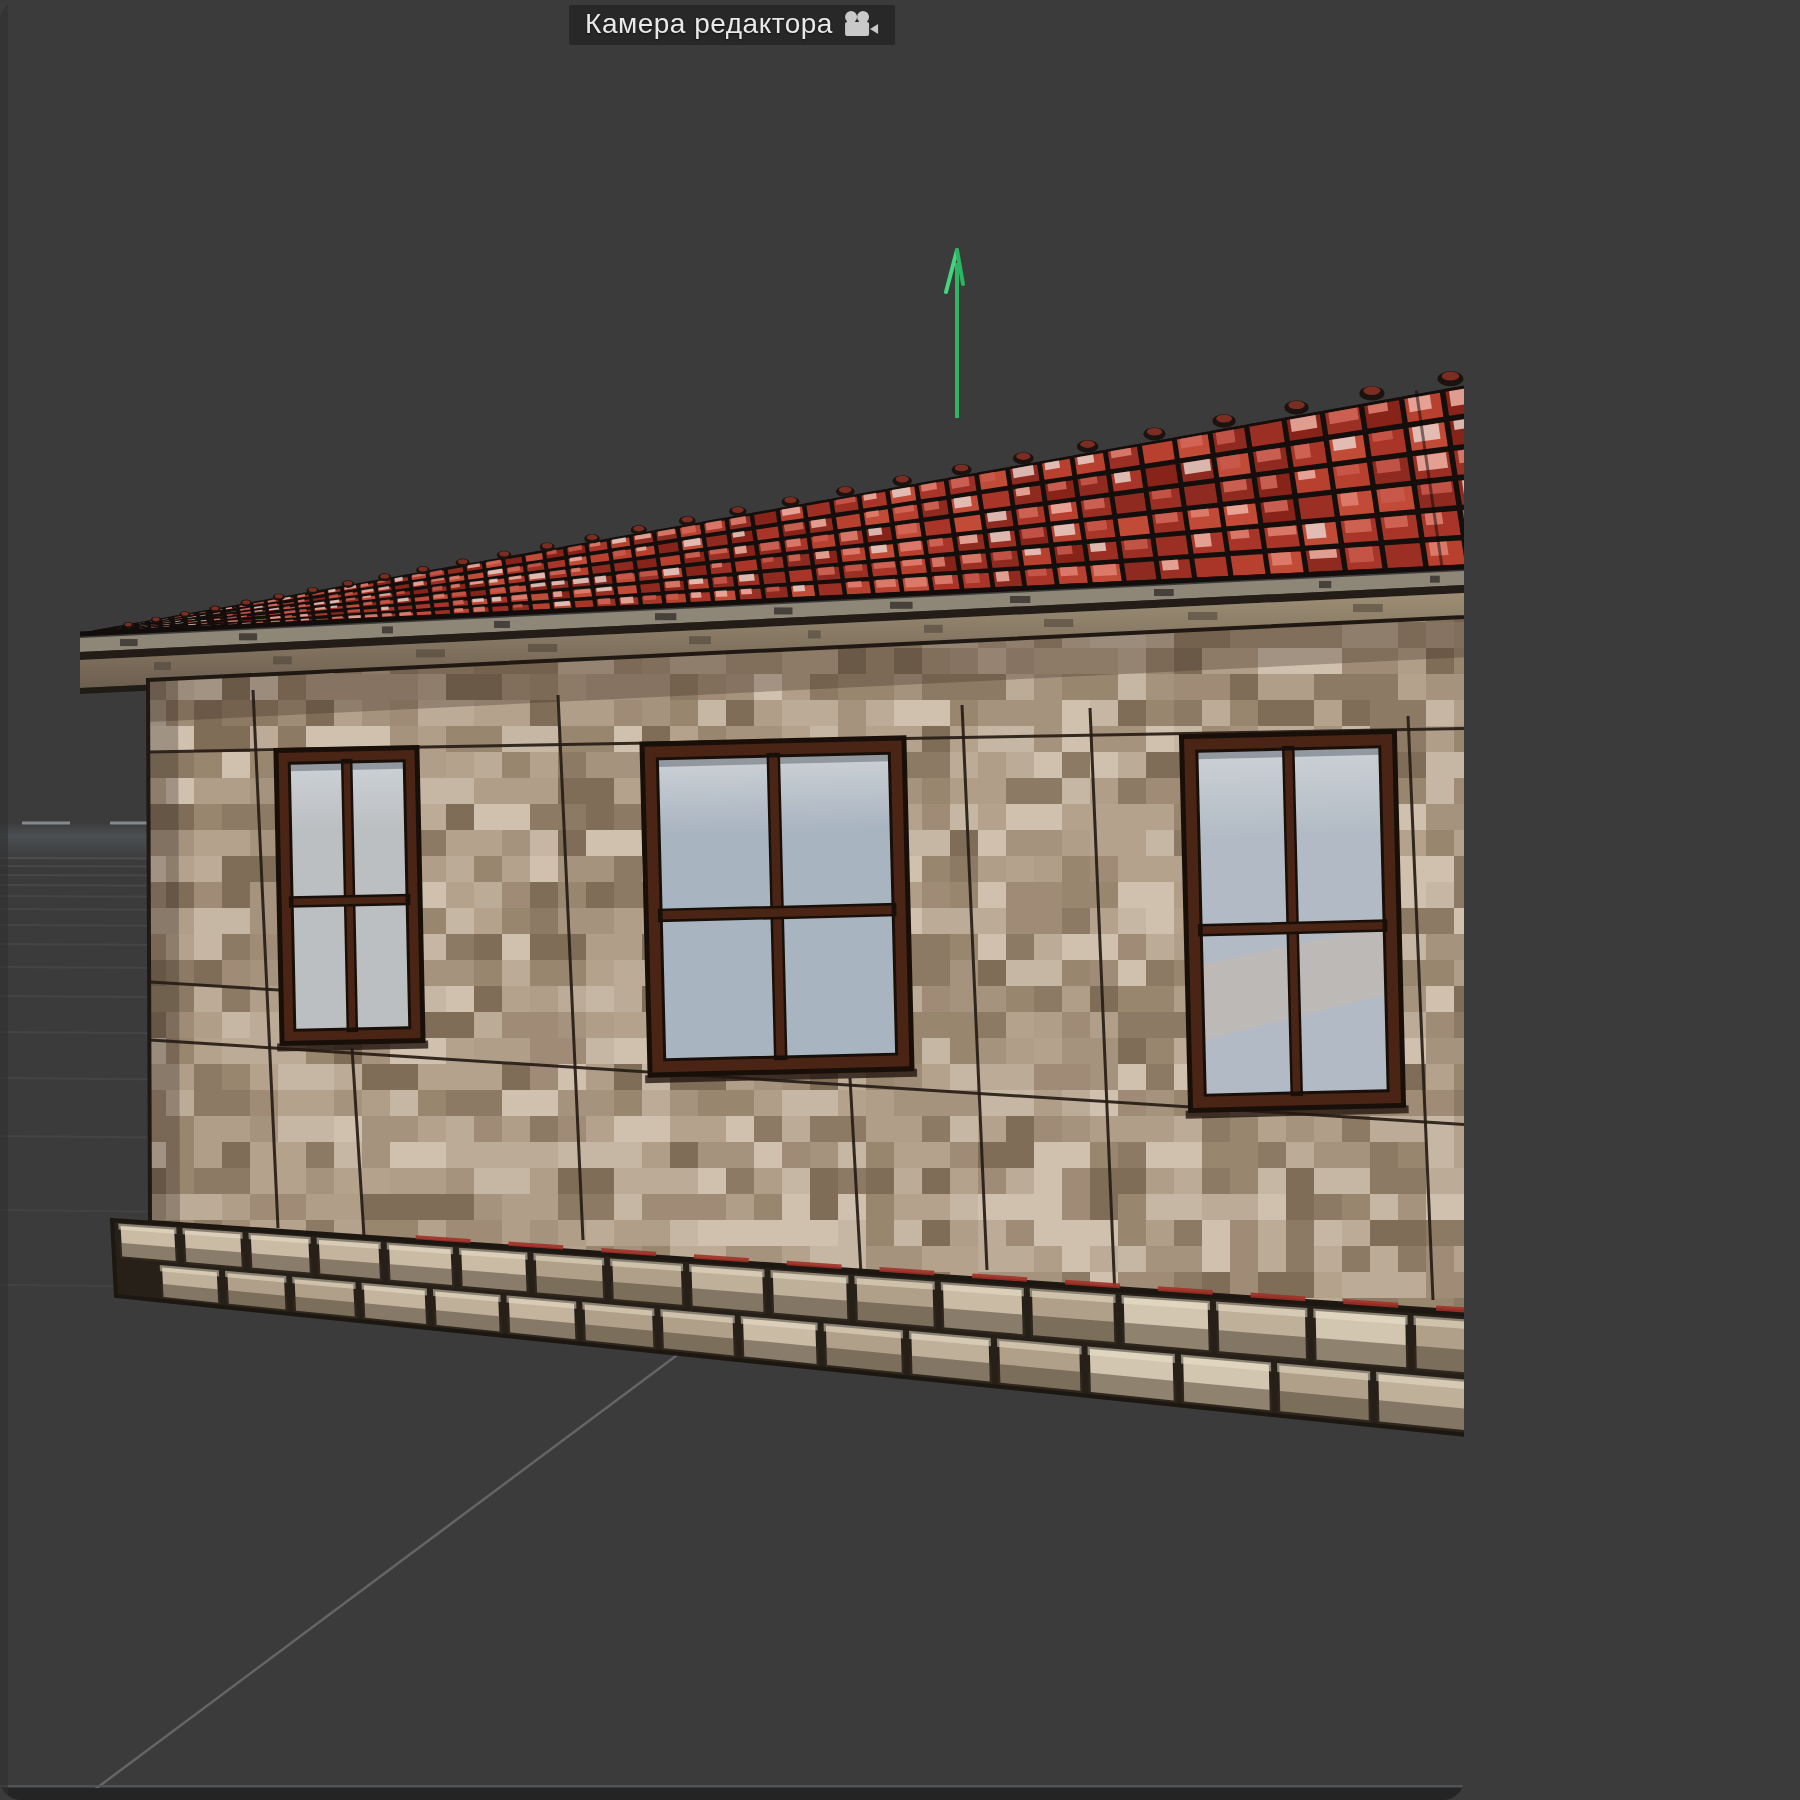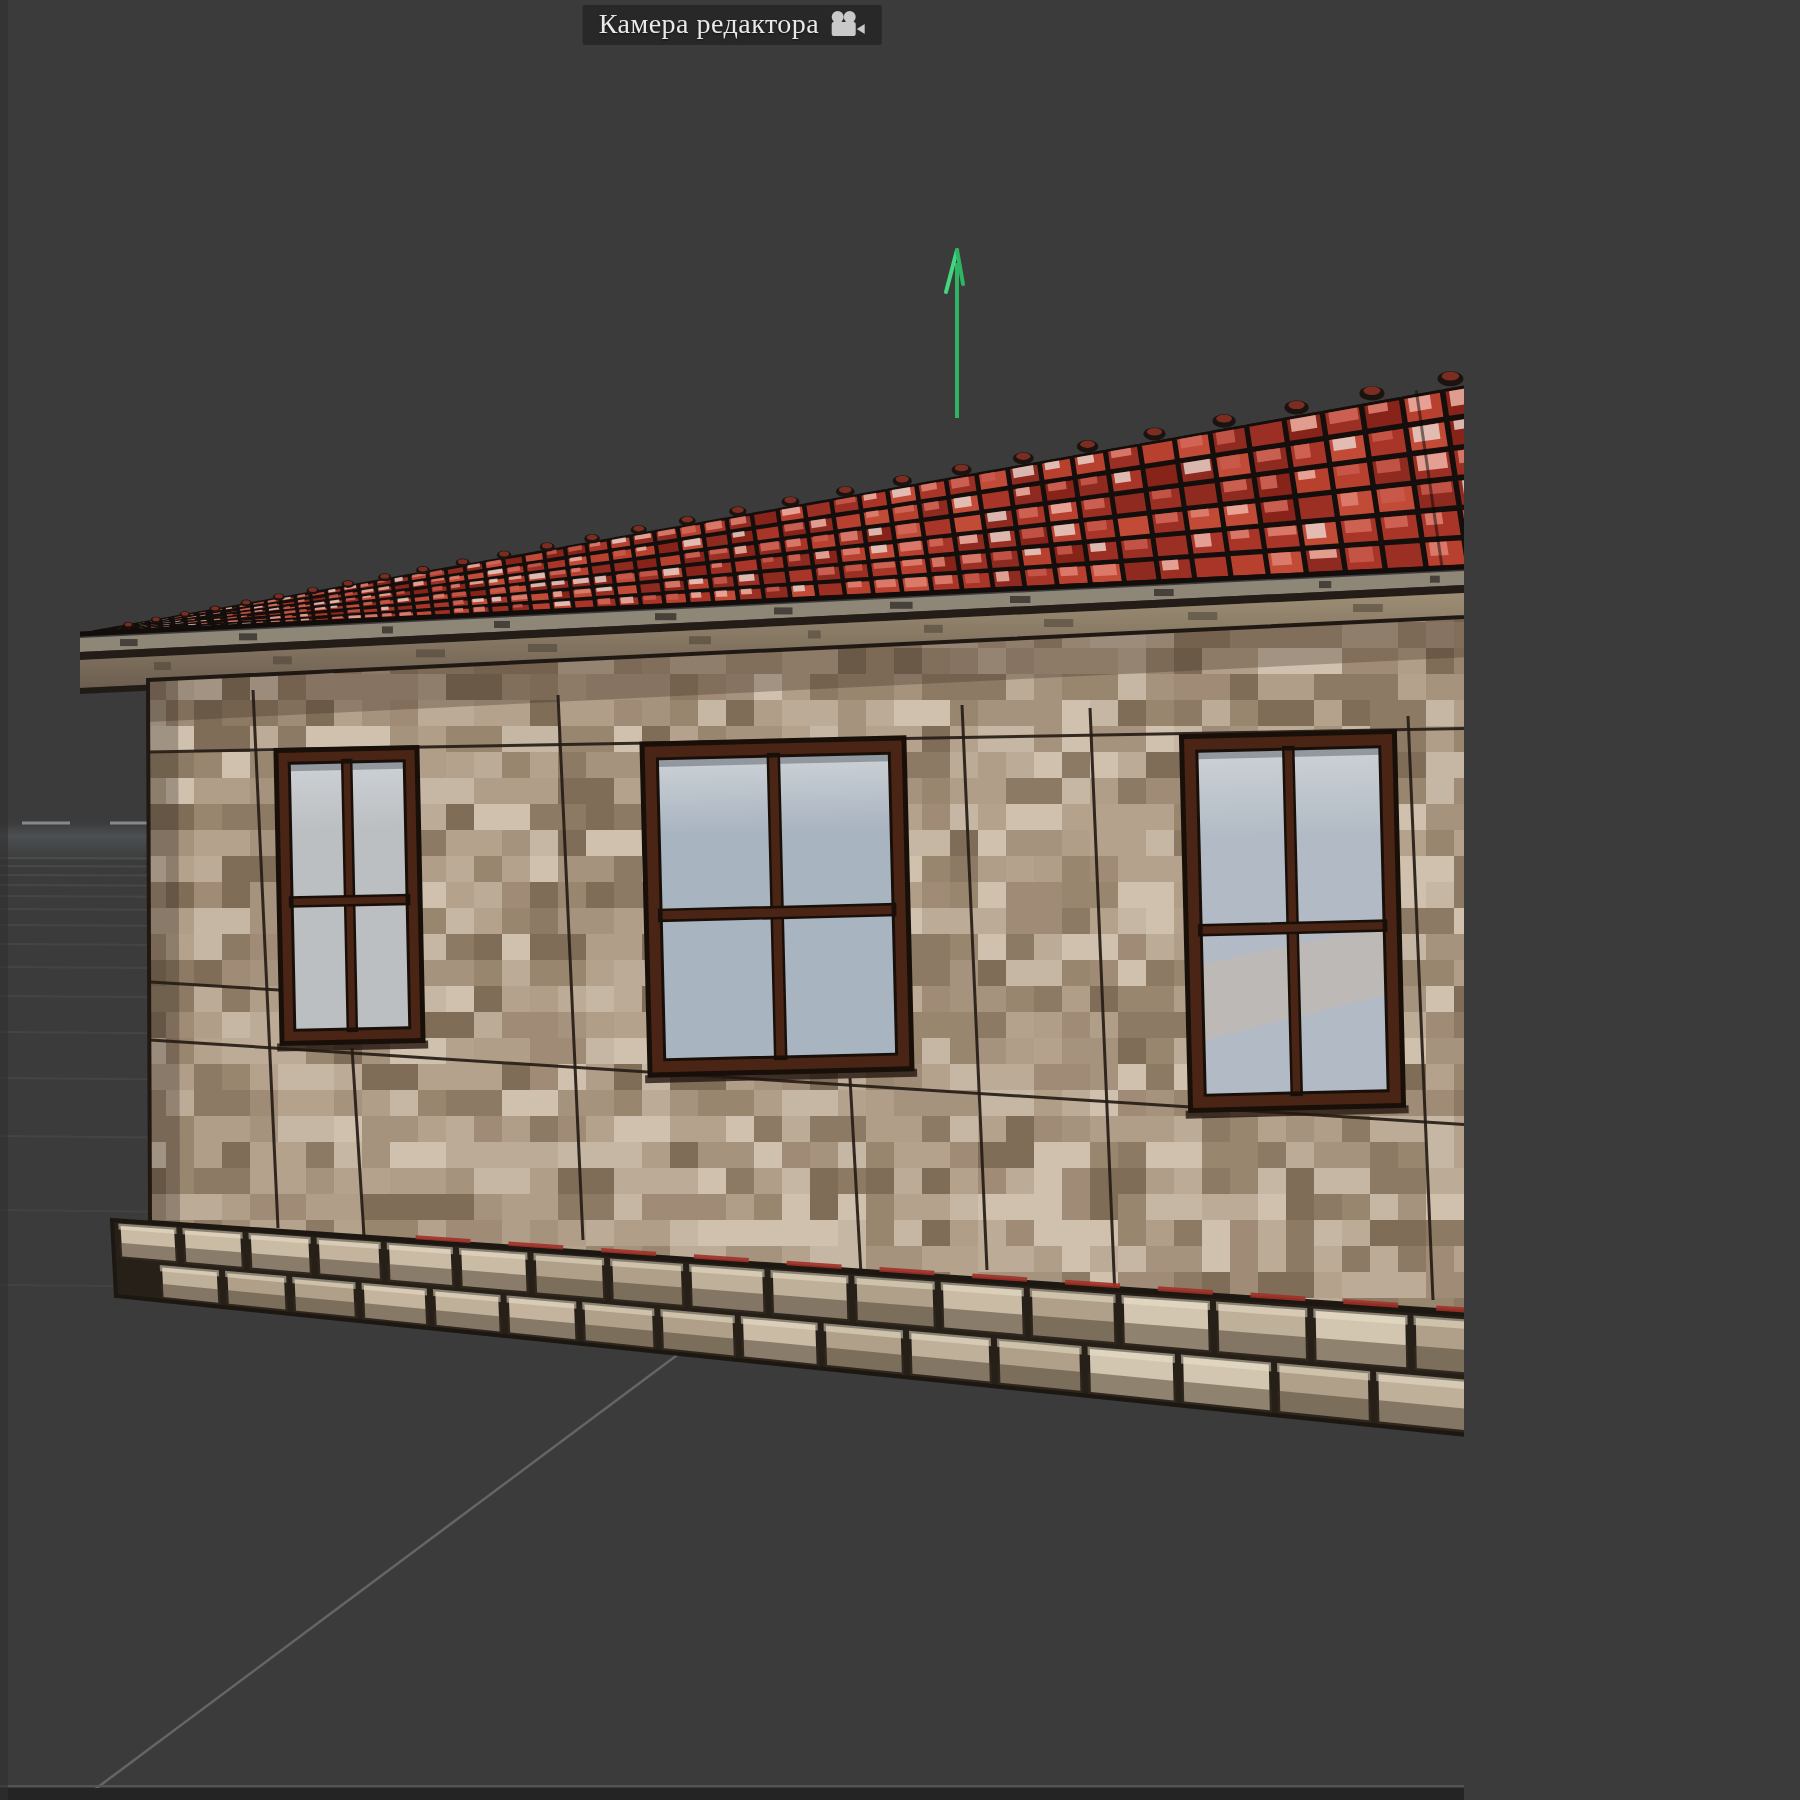--- a/index.html
+++ b/index.html
@@ -1,18 +1,18 @@
 <!DOCTYPE html>
 <html><head>
 <meta charset="utf-8">
 <style>
   html,body{margin:0;padding:0;background:#3b3b3b;}
   .viewport{
     position:relative;width:1464px;height:1800px;overflow:hidden;
-    background:#3b3b3b;font-family:Liberation Serif, serif;
+    background:#3b3b3b;font-family:Liberation Sans, sans-serif;border-radius:21px;
   }
   #scene{position:absolute;left:0;top:0;}
   .camera-label-bar{
     position:absolute;top:5px;left:50%;transform:translateX(-50%);
     display:flex;align-items:center;gap:10px;
     background:#282828;padding:3px 16px 5px 16px;border-radius:2px;
     z-index:5;
   }
   .camera-label-bar span{
     color:#e9e9e9;font-size:28px;letter-spacing:0.5px;white-space:nowrap;

